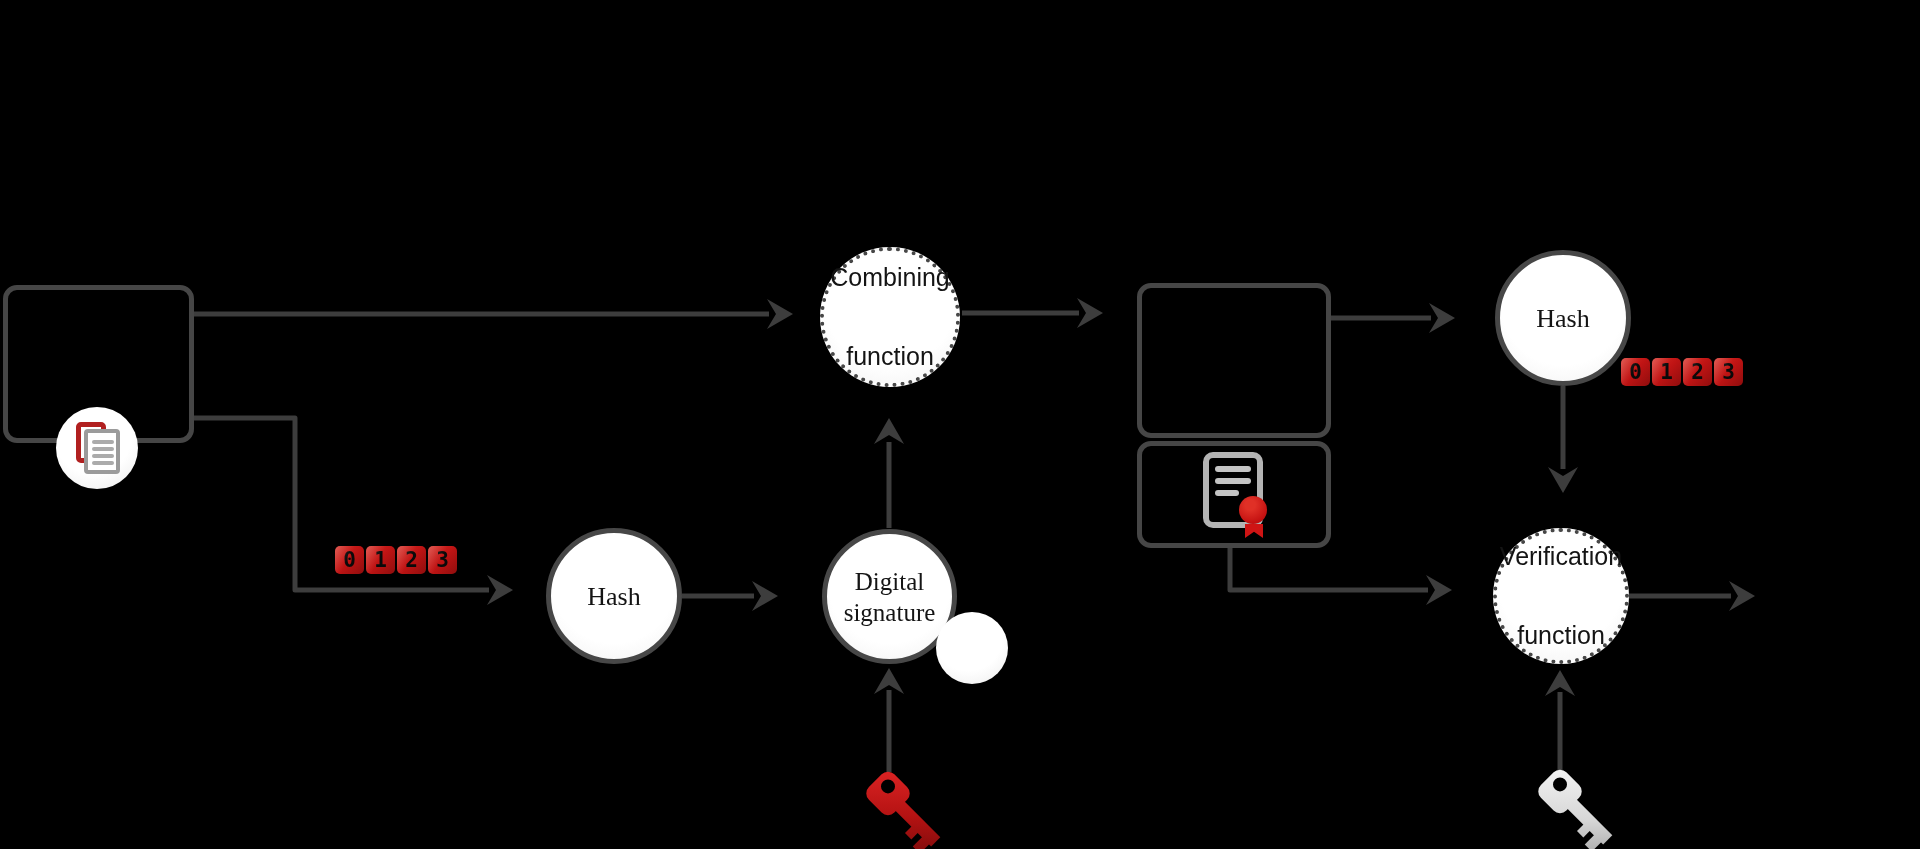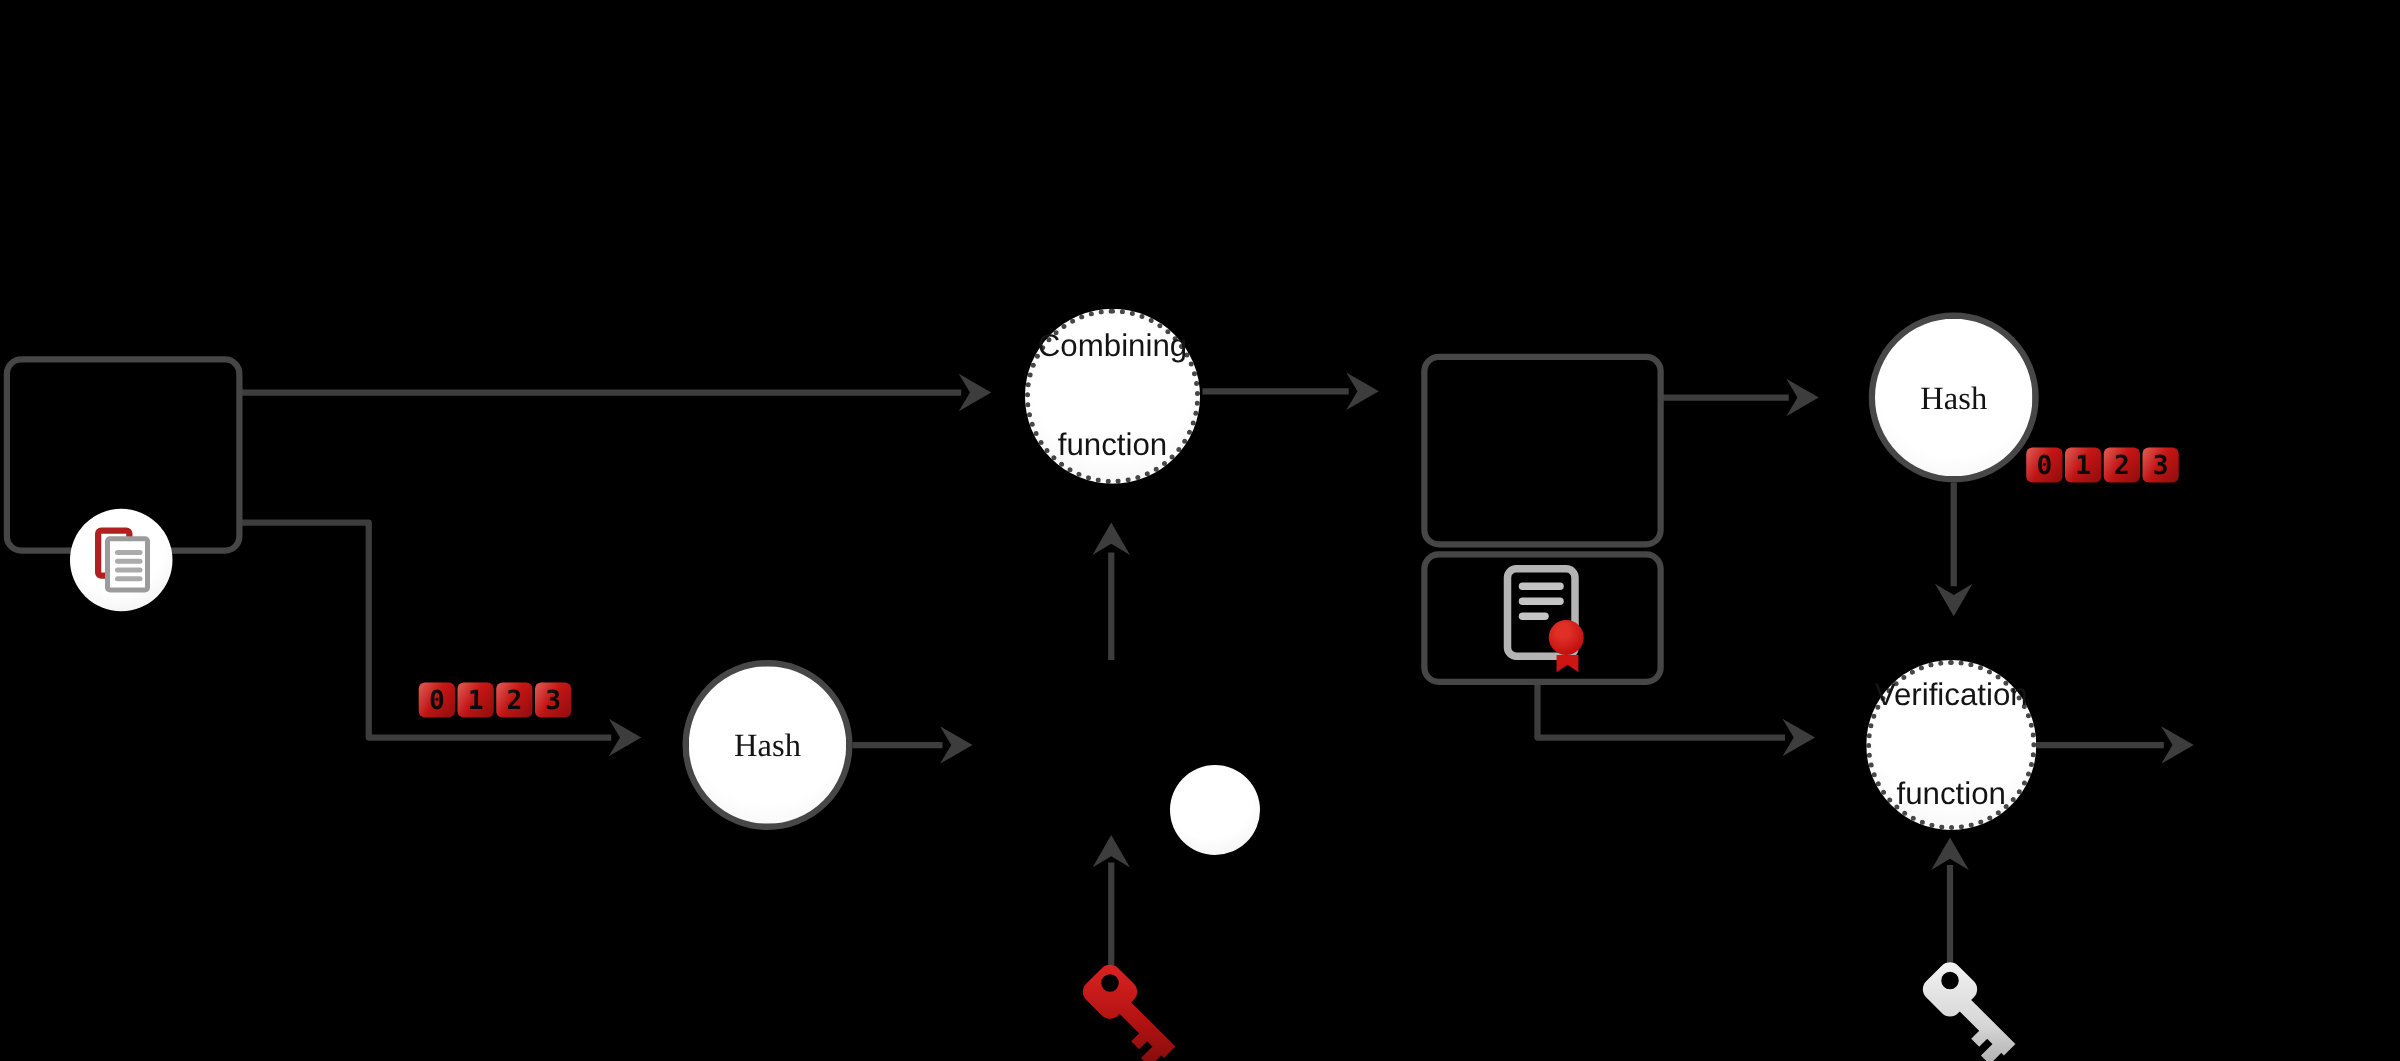--- a/index.html
+++ b/index.html
@@ -154,20 +154,24 @@
       </div>
     <div class="hblock">
         <span>3</span>
       </div>
   </div>
 
   <div class="node solid node-hash-left">
     <span>Hash</span>
   </div>
 
+  <div class="node solid node-digsig">
+    <span>Digital</span>
+    <span>signature</span>
+  </div>
 
   <div class="node stamp node-combining">
     <span>Combining</span>
     <span>function</span>
   </div>
 
   <div class="node solid node-hash-right">
     <span>Hash</span>
   </div>
 

